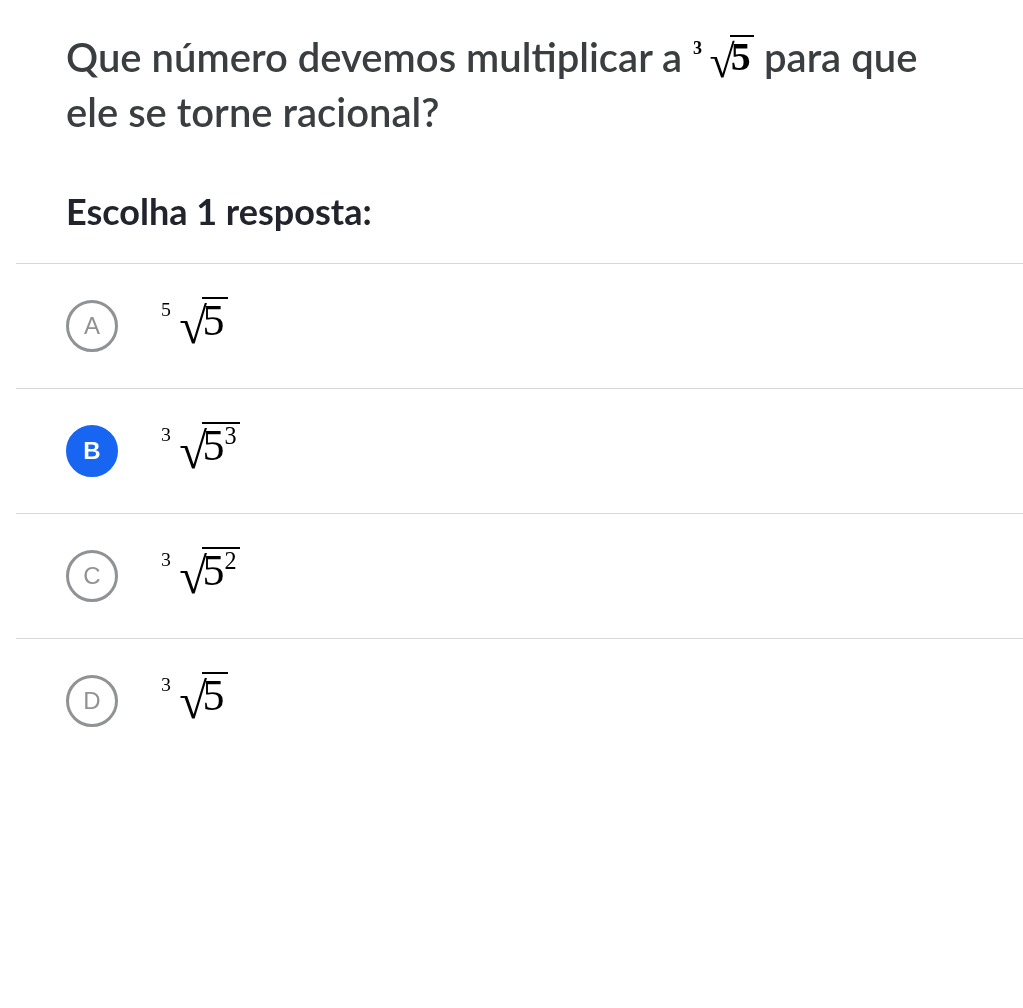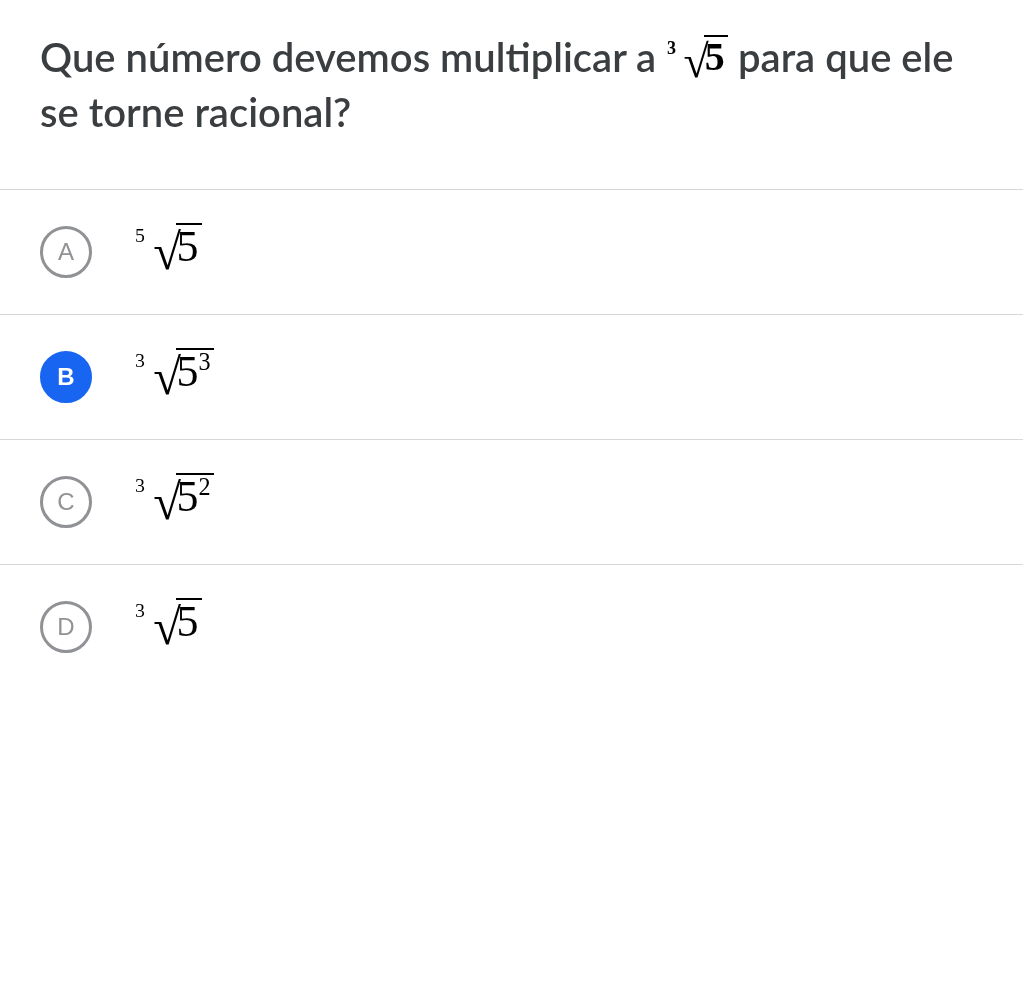--- a/index.html
+++ b/index.html
@@ -4,21 +4,21 @@
 <style>
   * { box-sizing: border-box; }
   body {
     margin: 0;
     padding: 0;
     font-family: -apple-system, BlinkMacSystemFont, "Segoe UI", "Lato", sans-serif;
     background: #ffffff;
     width: 1023px;
   }
   .container {
-    padding: 30px 50px 20px 40px;
+    padding: 30px 50px 20px 66px;
   }
   .question {
     font-size: 40px;
     font-weight: 600;
     color: #3b3e40;
     line-height: 1.35;
     margin-bottom: 50px;
   }
   .prompt {
     font-size: 36px;
@@ -118,20 +118,21 @@
         <span class="root-index">3</span>
         <span class="radical-sym">√</span>
         <span class="radicand">
           <span>5</span><span class="sup"></span>
         </span>
       </span>
     </span>
     <span> para que ele se torne racional?</span>
   </div>
 
+  <div class="prompt">Escolha 1 resposta:</div>
 
   <div class="choices">
 
     <div class="choice">
       <div class="radio">
         <span>A</span>
       </div>
       <div class="math">
         <span class="root">
           <span class="root-index">5</span>

